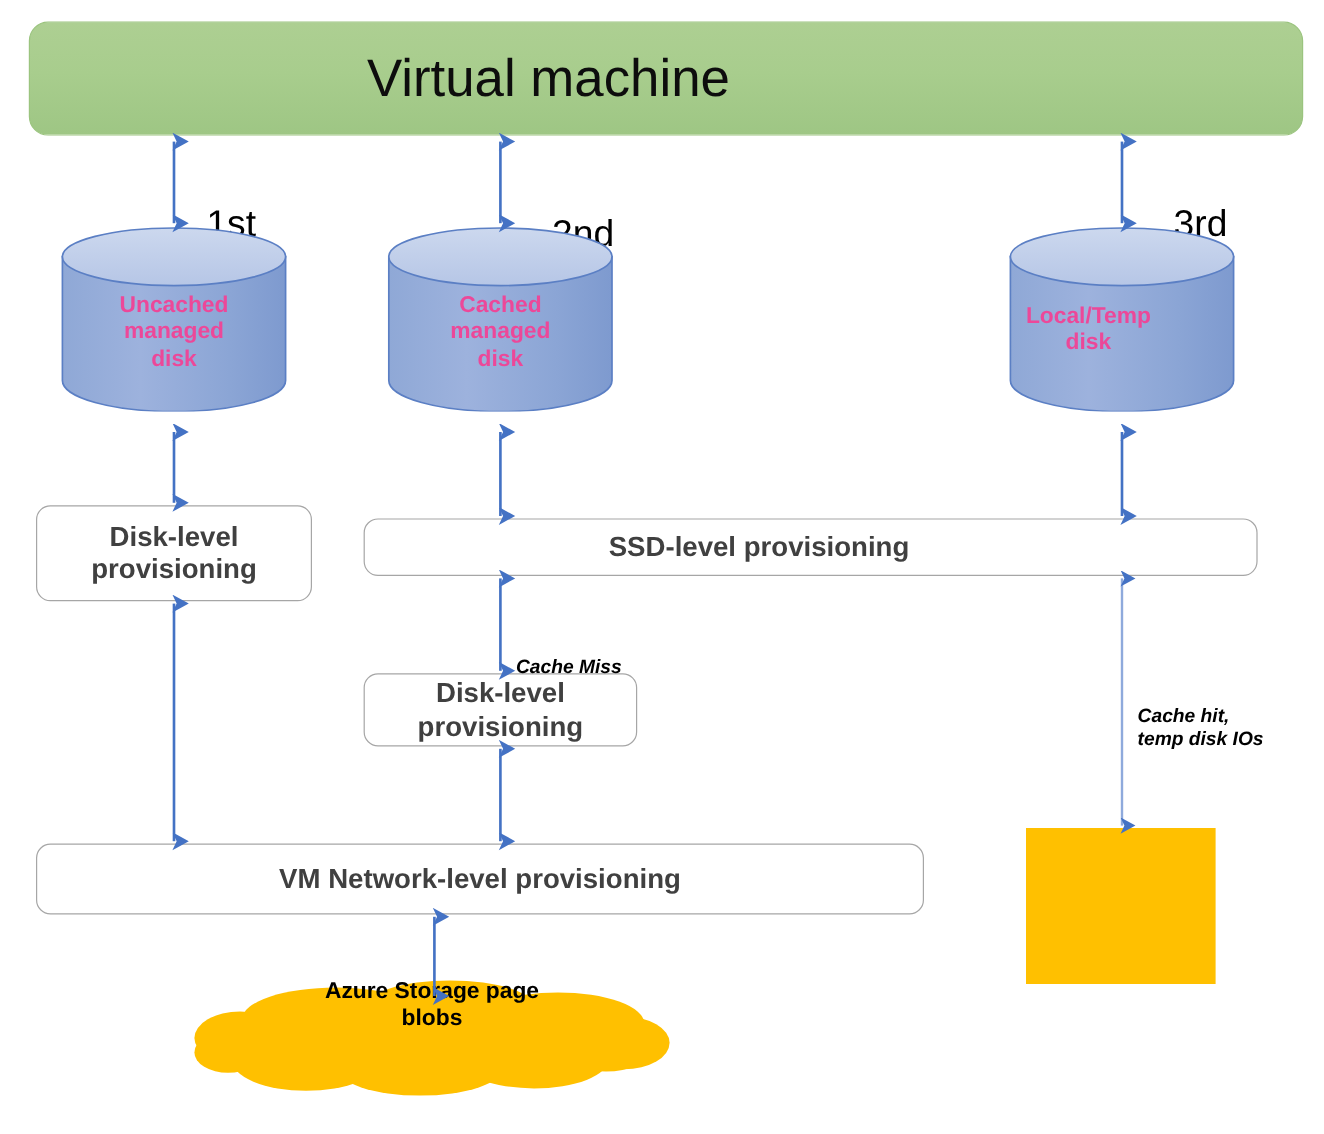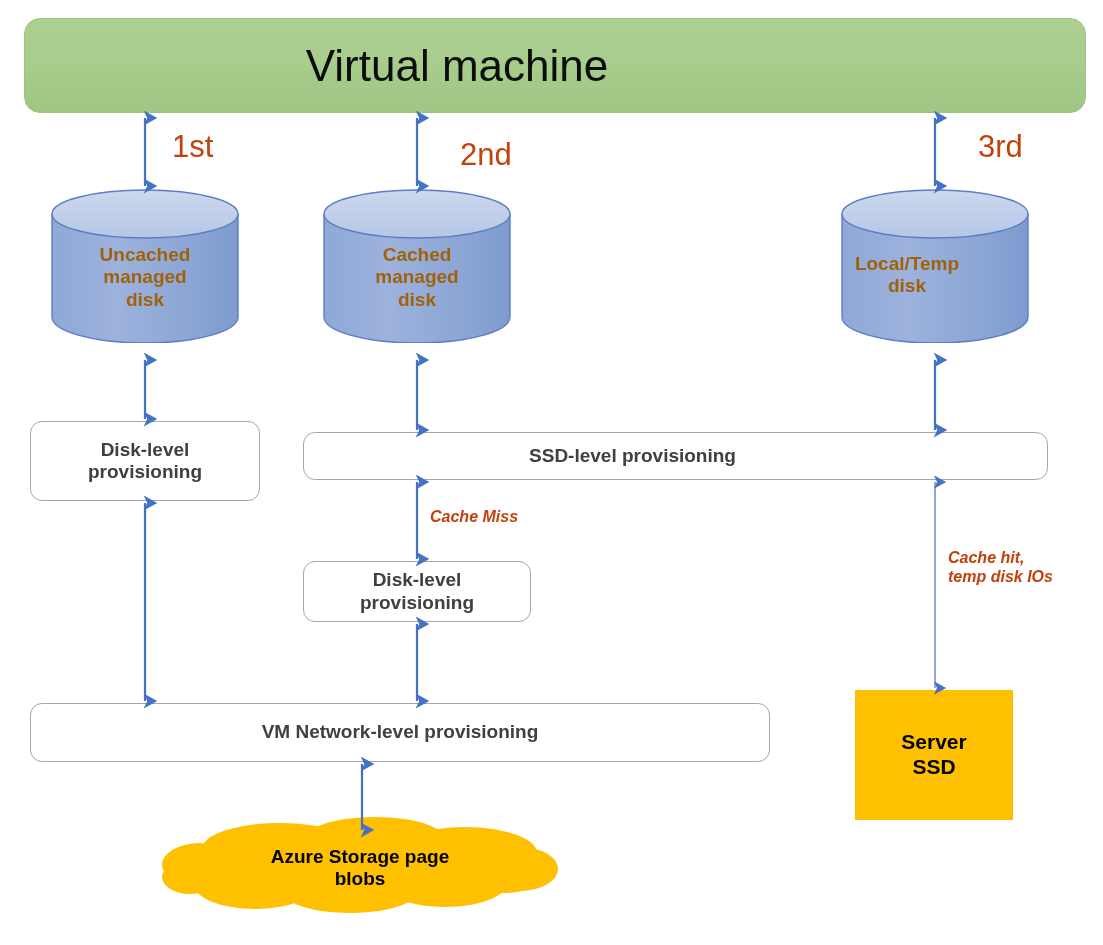--- a/index.html
+++ b/index.html
@@ -58,33 +58,33 @@
   
   .cyl {
     position: absolute;
   }
   .cyl svg {
     display: block;
   }
   .cyl-text {
     font-size: 19px;
     font-weight: bold;
-    color: #a16207;
+    color: #ec4899;
   }
 
   
   .pbox {
     position: absolute;
     box-sizing: border-box;
     background: #ffffff;
     border: 1.6px solid #a6a6a6;
     border-radius: 12px;
   }
   .pbox-text {
-    font-size: 19px;
+    font-size: 23px;
     font-weight: bold;
     color: #404040;
   }
 
   
   .server-ssd {
     position: absolute;
     left: 855px;
     top: 690px;
     width: 158px;
@@ -105,44 +105,45 @@
   
   .cloud {
     position: absolute;
     left: 160px;
     top: 815px;
     width: 400px;
     height: 100px;
   }
   .cloud-text {
     left: 200px;
-    top: 838px;
+    top: 808px;
     width: 320px;
     height: 60px;
     font-size: 19px;
     font-weight: bold;
     color: #000000;
   }
 
   
   #arrows {
     position: absolute;
     left: 0;
     top: 0;
     width: 1103px;
     height: 945px;
     pointer-events: none;
   }
 
   
   .annot {
     position: absolute;
-    color: #c2410c;
+    color: #000000;
     white-space: pre-line;
     line-height: 1.2;
+    margin-top: 40px;
   }
   .ordinal {
     font-size: 31px;
     font-weight: 400;
   }
   .flow-note {
     font-size: 16px;
     font-weight: bold;
     font-style: italic;
   }
@@ -232,22 +233,20 @@
   <div class="node-label pbox-text" style="left:303px; top:432px; width:659px; height:48px;">SSD-level provisioning</div>
 
   <div class="pbox" style="left:303px; top:561px; width:228px; height:61px;"></div>
   <div class="node-label pbox-text" style="left:303px; top:561px; width:228px; height:61px;">Disk-level
 provisioning</div>
 
   <div class="pbox" style="left:30px; top:703px; width:740px; height:59px;"></div>
   <div class="node-label pbox-text" style="left:30px; top:703px; width:740px; height:59px;">VM Network-level provisioning</div>
 
   <div class="server-ssd"></div>
-  <div class="node-label server-ssd-text">Server
-SSD</div>
 
   <div class="cloud">
     <svg width="400" height="100" viewBox="0 0 400 100">
       <g fill="#ffc000">
         <ellipse cx="120" cy="34" rx="78" ry="26"></ellipse>
         <ellipse cx="215" cy="26" rx="72" ry="24"></ellipse>
         <ellipse cx="305" cy="38" rx="72" ry="26"></ellipse>
         <ellipse cx="360" cy="54" rx="38" ry="22"></ellipse>
         <ellipse cx="40" cy="50" rx="38" ry="22"></ellipse>
         <ellipse cx="30" cy="62" rx="28" ry="17"></ellipse>

